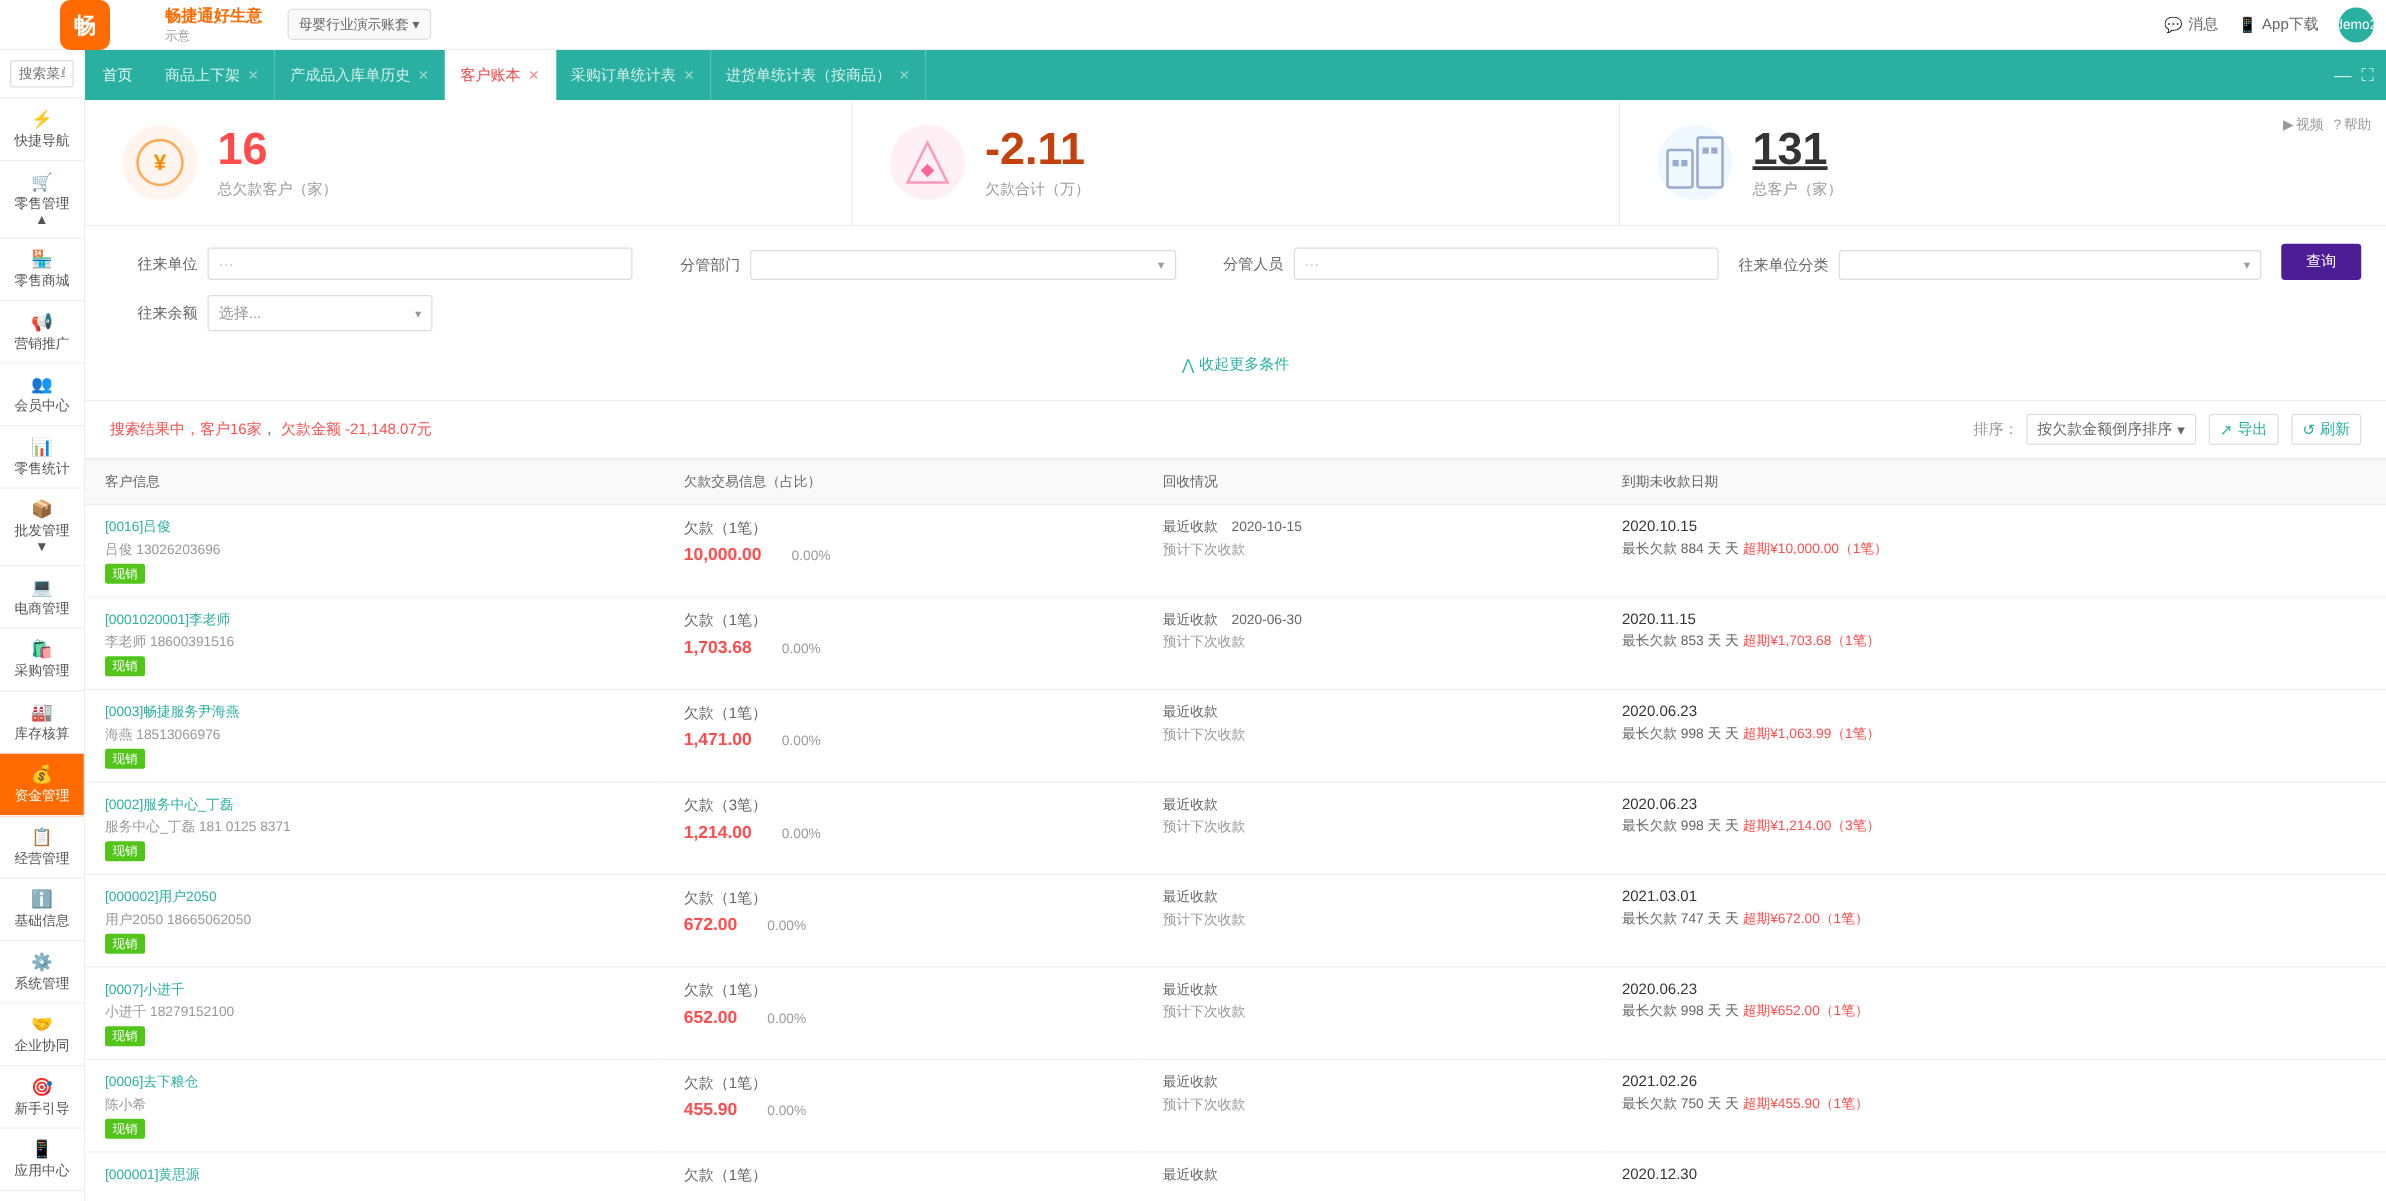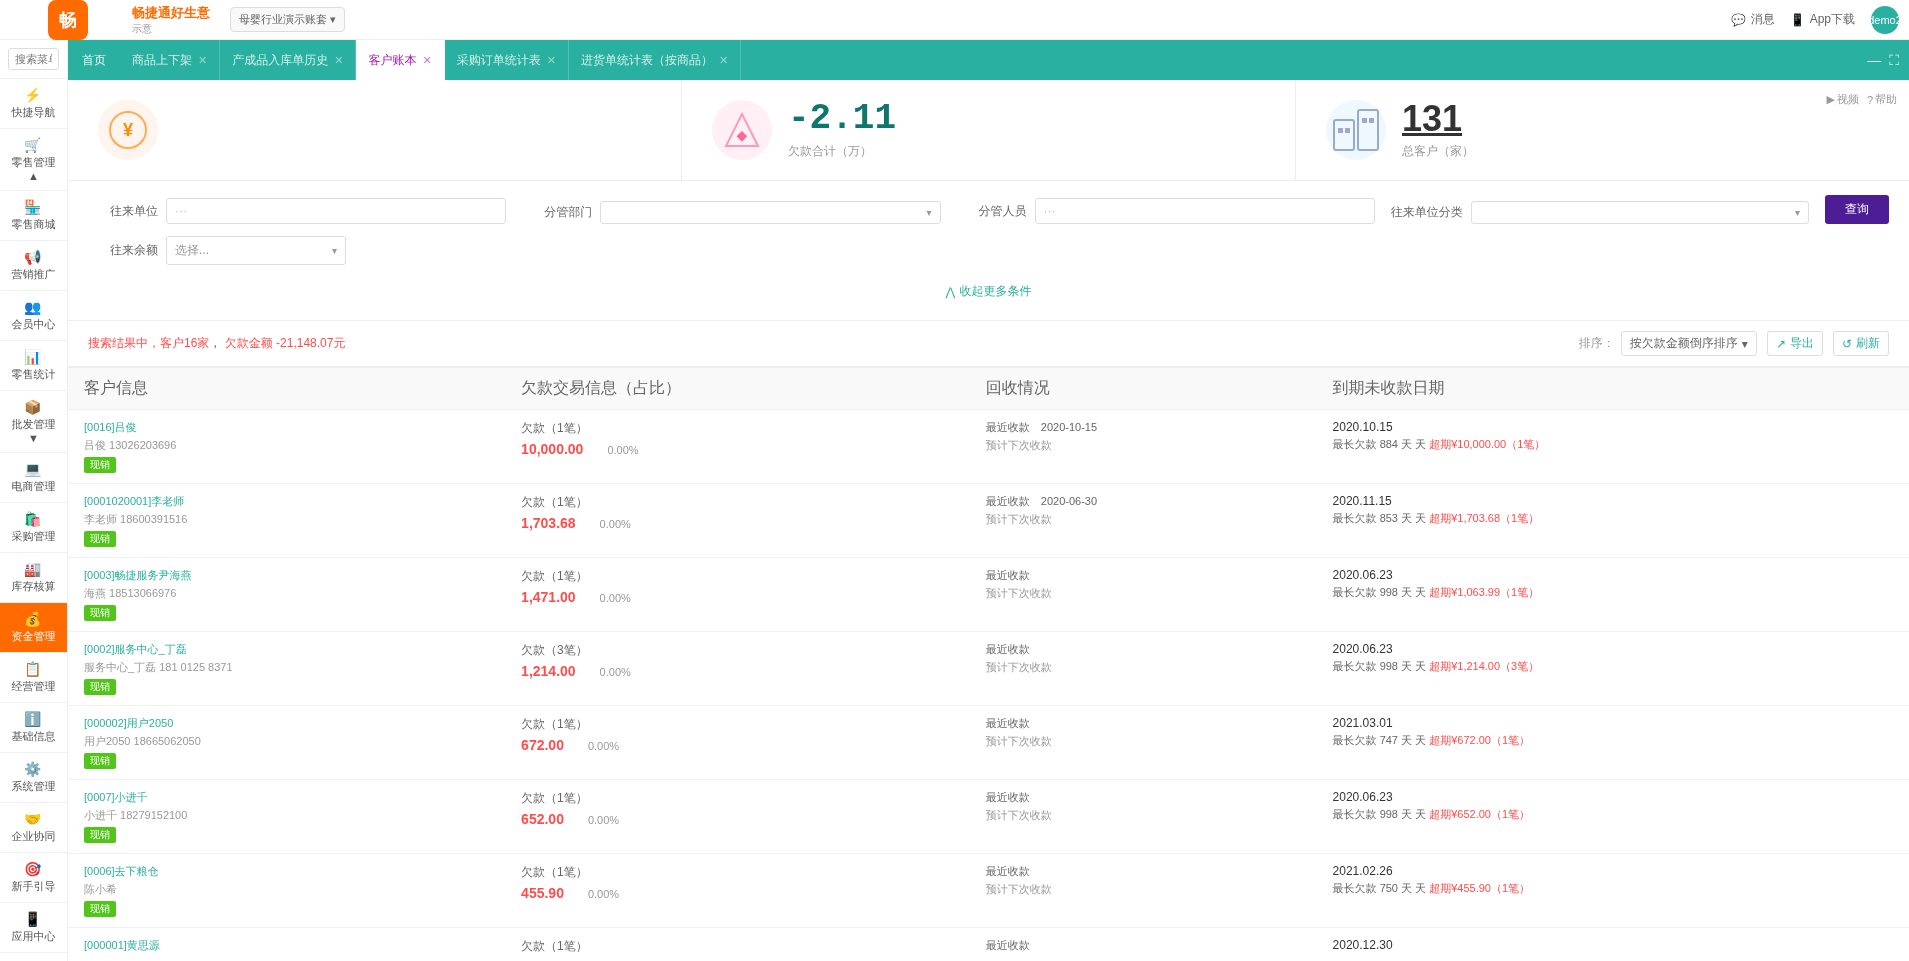--- a/index.html
+++ b/index.html
@@ -23,37 +23,37 @@
     .company-selector { border: 1px solid #ddd; padding: 4px 8px; border-radius: 4px; font-size: 11px; color: #666; background: #f9f9f9; margin-left: 20px; }
     .sidebar-logo-inner { width: 40px; height: 40px; background: #ff6b00; border-radius: 8px; margin: 0 auto; display: flex; align-items: center; justify-content: center; color: white; font-size: 18px; font-weight: bold; }
     .sidebar-search { padding: 8px; border-bottom: 1px solid #eee; }
     .sidebar-search input { width: 100%; border: 1px solid #ddd; border-radius: 3px; padding: 3px 6px; font-size: 11px; }
     .sidebar-nav-item { padding: 8px 6px; text-align: center; cursor: pointer; font-size: 11px; color: #555; border-bottom: 1px solid #f0f0f0; display: flex; flex-direction: column; align-items: center; gap: 2px; }
     .sidebar-nav-item.active { background: #ff6b00; color: white; }
     .sidebar-nav-item .nav-icon { font-size: 14px; }
 
     
     .tab { display: flex; align-items: center; padding: 0 12px; height: 40px; font-size: 12px; color: rgba(255,255,255,0.8); cursor: pointer; gap: 4px; border-right: 1px solid rgba(255,255,255,0.2); white-space: nowrap; }
-    .tab.active { background: #fff; color: #a21caf; text-align: right; }
+    .tab.active { background: #fff; color: #ef4444; text-align: right; }
     .tab .close-x { font-size: 11px; opacity: 0.6; margin-left: 2px; }
     .tab-home { padding: 0 14px; font-size: 12px; color: rgba(255,255,255,0.9); cursor: pointer; display: flex; align-items: center; height: 40px; }
     .tab-actions { margin-left: auto; display: flex; align-items: center; padding: 0 10px; gap: 8px; }
     .tab-action-btn { color: rgba(255,255,255,0.8); cursor: pointer; font-size: 14px; }
 
     
     .stats-row { display: flex; background: white; border-bottom: 1px solid #eee; }
     .stat-card { flex: 1; padding: 20px 30px; display: flex; align-items: center; gap: 16px; border-right: 1px solid #eee; position: relative; }
     .stat-card:last-child { border-right: none; }
     .stat-icon { width: 60px; height: 60px; border-radius: 50%; display: flex; align-items: center; justify-content: center; font-size: 28px; flex-shrink: 0; }
     .stat-icon.orange { background: #fff5ee; color: #ff8c00; }
     .stat-icon.pink { background: #fff0f5; color: #ff6699; }
     .stat-icon.blue { background: #f0f8ff; color: #6699cc; }
     .stat-value-area { flex: 1; }
     .stat-number { font-size: 36px; font-weight: bold; color: #ff4d4d; line-height: 1; }
-    .stat-number.negative { color: #0f766e; font-family: Liberation Mono, monospace; }
+    .stat-number.negative { color: #c2410c; }
     .stat-number.black { color: #333; font-weight: bold; text-decoration: underline; }
     .stat-label { font-size: 12px; color: #999; margin-top: 6px; }
     .stat-card-actions { position: absolute; top: 12px; right: 12px; display: flex; gap: 8px; font-size: 11px; color: #999; }
     .stat-card-action { cursor: pointer; display: flex; align-items: center; gap: 2px; }
 
     
     .filter-area { background: white; padding: 14px 20px; border-bottom: 1px solid #eee; }
     .filter-row { display: flex; align-items: flex-end; gap: 16px; margin-bottom: 12px; }
     .filter-row:last-child { margin-bottom: 0; }
     .filter-item { display: flex; align-items: center; gap: 8px; flex: 1; }
@@ -70,21 +70,21 @@
     .result-info { font-size: 12px; color: #666; flex: 1; }
     .result-info span { color: #ff4d4d; }
     .sort-area { display: flex; align-items: center; gap: 6px; font-size: 12px; color: #666; }
     .sort-label { color: #999; }
     .sort-select { border: 1px solid #ddd; border-radius: 3px; padding: 3px 8px; font-size: 12px; cursor: pointer; display: flex; align-items: center; gap: 4px; }
     .export-btn { display: flex; align-items: center; gap: 4px; font-size: 12px; color: #2ab0a0; cursor: pointer; padding: 3px 8px; border: 1px solid #ddd; border-radius: 3px; }
     .refresh-btn { display: flex; align-items: center; gap: 4px; font-size: 12px; color: #2ab0a0; cursor: pointer; padding: 3px 8px; border: 1px solid #ddd; border-radius: 3px; }
 
     
     .data-table { width: 100%; border-collapse: collapse; }
-    .data-table th { padding: 10px 16px; background: #f9f9f9; font-size: 16px; color: #666; font-weight: normal; text-align: left; border-bottom: 1px solid #eee; border-top: 1px solid #eee; }
+    .data-table th { padding: 10px 16px; background: #f9f9f9; font-size: 11px; color: #666; font-weight: normal; text-align: left; border-bottom: 1px solid #eee; border-top: 1px solid #eee; }
     .data-table td { padding: 10px 16px; border-bottom: 1px solid #f0f0f0; vertical-align: top; }
     .customer-name { color: #2ab0a0; font-size: 11px; text-decoration: none; cursor: pointer; }
     .customer-sub { font-size: 11px; color: #999; margin-top: 3px; }
     .customer-tag { display: inline-block; padding: 1px 6px; border-radius: 2px; font-size: 10px; margin-top: 4px; }
     .tag-green { background: #52c41a; color: white; }
     .debt-count { font-size: 12px; color: #666; margin-bottom: 4px; }
     .debt-amount { font-size: 14px; color: #ff4d4d; font-weight: bold; margin-bottom: 2px; }
     .debt-percent { font-size: 11px; color: #999; margin-left: 16px; }
     .debt-row { display: flex; align-items: baseline; gap: 8px; }
     .recovery-info { font-size: 11px; color: #666; }
@@ -245,20 +245,24 @@
       <div class="main-content">
 
         <div class="stats-row">
           <div class="stat-card">
             <div class="stat-icon orange">
               <svg width="40" height="40" viewBox="0 0 40 40">
                   <circle cx="20" cy="20" r="18" fill="none" stroke="#ffaa55" stroke-width="2"></circle>
                   <text x="20" y="26" text-anchor="middle" font-size="18" fill="#ff8c00" font-weight="bold">¥</text>
                 </svg>
             </div>
+            <div class="stat-value-area">
+              <div class="stat-number">16</div>
+              <div class="stat-label">总欠款客户（家）</div>
+            </div>
           </div>
           <div class="stat-card">
             <div class="stat-icon pink">
               <svg width="40" height="40" viewBox="0 0 40 40">
                   <polygon points="20,4 36,36 4,36" fill="none" stroke="#ff99bb" stroke-width="2"></polygon>
                   <text x="20" y="30" text-anchor="middle" font-size="14" fill="#ff6699">◆</text>
                 </svg>
             </div>
             <div class="stat-value-area">
               <div class="stat-number negative">-2.11</div>

